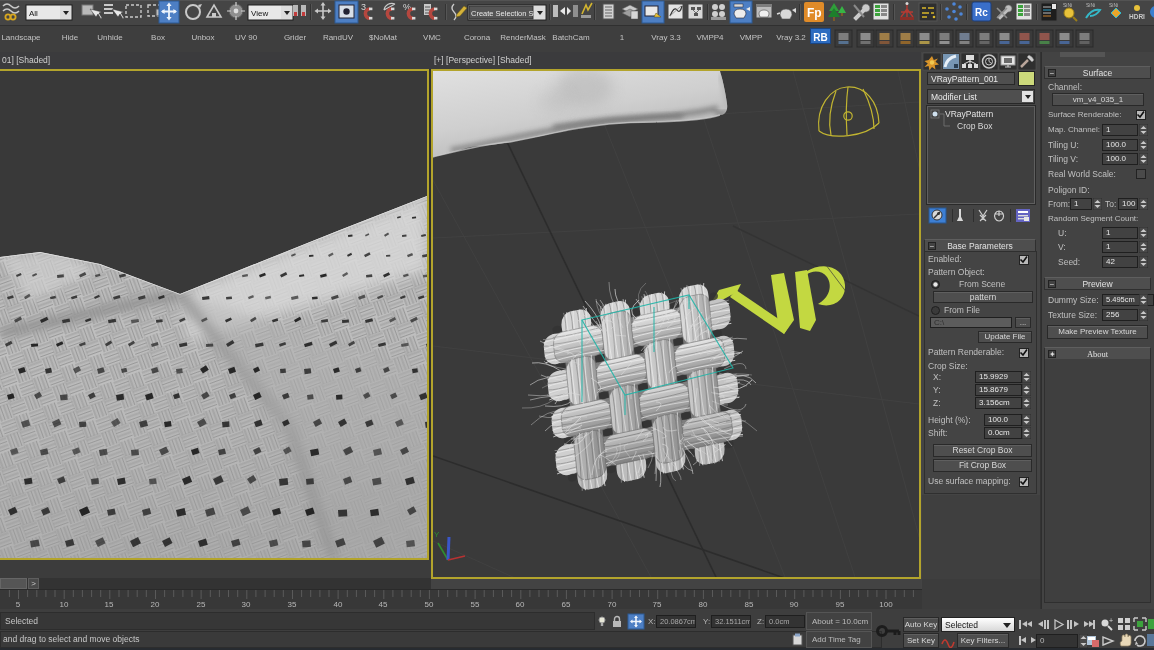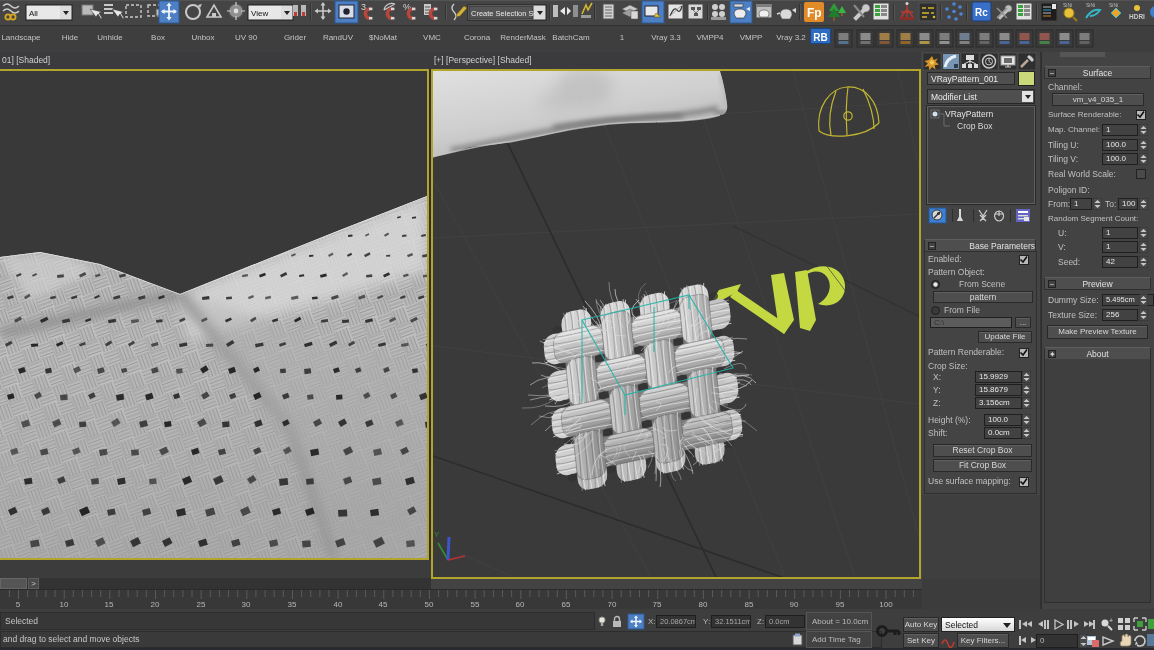--- a/index.html
+++ b/index.html
@@ -1312,21 +1312,21 @@
     <path d="M78 5 a4.5 5 0 1 0 0.1 0 z M78 5 v5 M74 8 h8" stroke="#cfcfcf" stroke-width="1.2" fill="none"></path>
     <rect x="89" y="3" width="1" height="13" fill="#2e2e2e"></rect>
     <rect x="95" y="3" width="14" height="13" fill="#6a6ad8" opacity="0.85"></rect>
     <rect x="97" y="5" width="10" height="2" fill="#fff"></rect>
     <rect x="97" y="9" width="10" height="1.4" fill="#ddd"></rect>
     <rect x="97" y="12" width="6" height="1.4" fill="#ddd"></rect>
     <rect x="103" y="11" width="5" height="4" fill="#e8e8e8"></rect>
   </svg>
 <div style="position:absolute;left:924px;top:239px;width:112px;height:13px;background:#4e4e4e;border:1px solid #2f2f2f;border-top-color:#5e5e5e;">
     <div style="position:absolute;left:3px;top:2px;width:8px;height:8px;border:1px solid #222;background:#424242;color:#ddd;font-size:8px;line-height:7px;text-align:center;">−</div>
-    <div style="text-align:right;font-size:8.5px;color:#e2e2e2;padding-top:1px;">Base Parameters</div>
+    <div style="text-align:center;font-size:8.5px;color:#e2e2e2;padding-top:1px;">Base Parameters</div>
   </div>
 <div style="position:absolute;left:928px;top:254px;font-size:8.5px;line-height:10.5px;color:#c0c0c0;white-space:nowrap;">Enabled:</div>
 <svg class="abs" style="left:1019px;top:255px" width="10" height="10" viewBox="0 0 10 10">
     <rect x="0.5" y="0.5" width="9" height="9" fill="#b9b9b9" stroke="#222"></rect>
     <path d="M1.5 4.5 L4 7 L8 1.5" stroke="#111" stroke-width="1.6" fill="none"></path>
   </svg>
 <div style="position:absolute;left:928px;top:267px;font-size:8.5px;line-height:10.5px;color:#c0c0c0;white-space:nowrap;">Pattern Object:</div>
 <svg class="abs" style="left:931px;top:280px" width="10" height="10" viewBox="0 0 10 10">
     <circle cx="4.5" cy="4.5" r="4" fill="#3a3a3a" stroke="#1e1e1e"></circle>
     <circle cx="4.5" cy="4.5" r="2.2" fill="#e8e8e8"></circle>
@@ -1525,21 +1525,21 @@
 <svg class="abs" style="left:1139px;top:309px" width="9" height="12" viewBox="0 0 9 12">
     <rect x="0" y="0" width="9" height="12" fill="#4a4a4a" stroke="#2a2a2a" stroke-width="0.8"></rect>
     <path d="M4.5 2 l3 3 h-6 z" fill="#c9c9c9"></path>
     <path d="M4.5 10 l3 -3 h-6 z" fill="#c9c9c9"></path>
   </svg>
 <div style="position:absolute;left:1047px;top:325px;width:101px;height:14px;background:#4e4e4e;border:1px solid #292929;box-shadow:inset 0 1px 0 #5f5f5f;">
     <div style="text-align:center;font-size:8px;color:#d8d8d8;line-height:12px;white-space:nowrap;">Make Preview Texture</div>
   </div>
 <div style="position:absolute;left:1044px;top:347px;width:107px;height:13px;background:#4e4e4e;border:1px solid #2f2f2f;border-top-color:#5e5e5e;">
     <div style="position:absolute;left:3px;top:2px;width:8px;height:8px;border:1px solid #222;background:#424242;color:#ddd;font-size:8px;line-height:7px;text-align:center;">✦</div>
-    <div style="text-align:center;font-size:8.5px;color:#e2e2e2;padding-top:1px;">About</div>
+    <div style="text-align:center;font-size:8.5px;color:#e2e2e2;padding-top:1px;font-family:Liberation Serif, serif;">About</div>
   </div>
 <div style="position:absolute;left:1044px;top:359px;width:107px;height:244px;background:#3f3f3f;border:1px solid #2f2f2f;border-top:none;"></div>
 <div style="position:absolute;left:1041px;top:52px;width:1px;height:560px;background:#2e2e2e;"></div>
 <div style="position:absolute;left:922px;top:610px;width:232px;height:2px;background:#2e2e2e;"></div>
 <div style="position:absolute;left:0px;top:560px;width:431px;height:29px;background:#3c3c3c;"></div>
 <div style="position:absolute;left:0px;top:578px;width:431px;height:11px;background:#333333;"></div>
 <div style="position:absolute;left:0px;top:578px;width:27px;height:11px;background:#555555;border:1px solid #666;"></div>
 <div style="position:absolute;left:28px;top:578px;width:11px;height:11px;background:#4a4a4a;border:1px solid #5e5e5e;">
     <div style="font-size:8px;color:#ccc;text-align:center;line-height:9px;">&gt;</div>
   </div>

